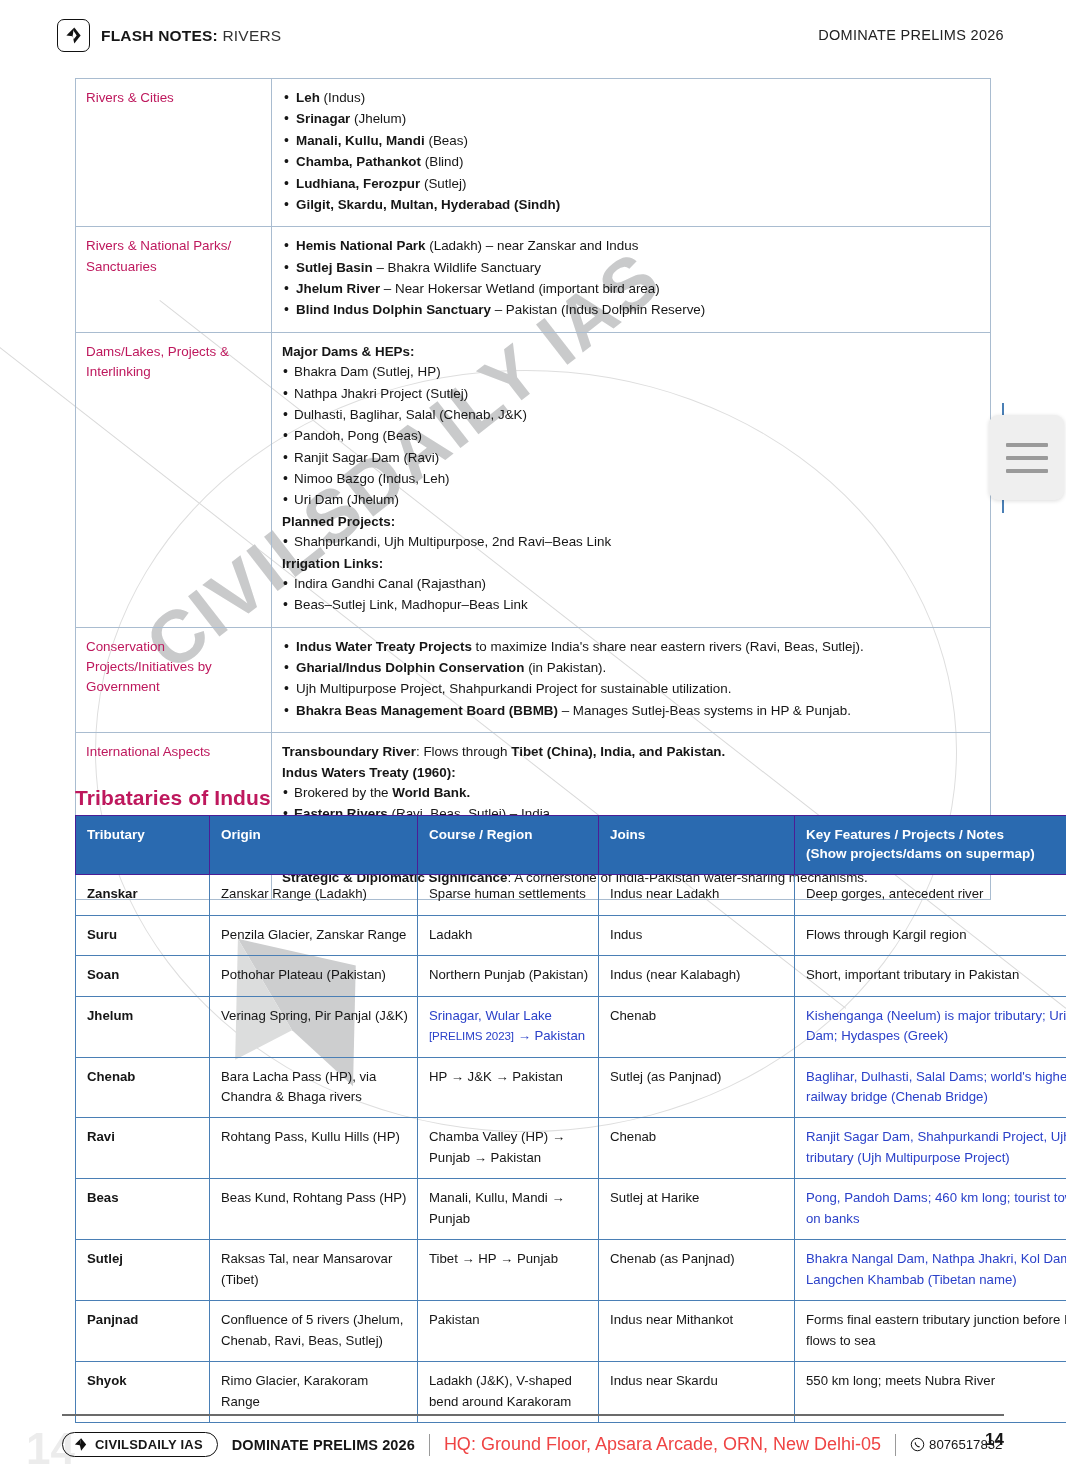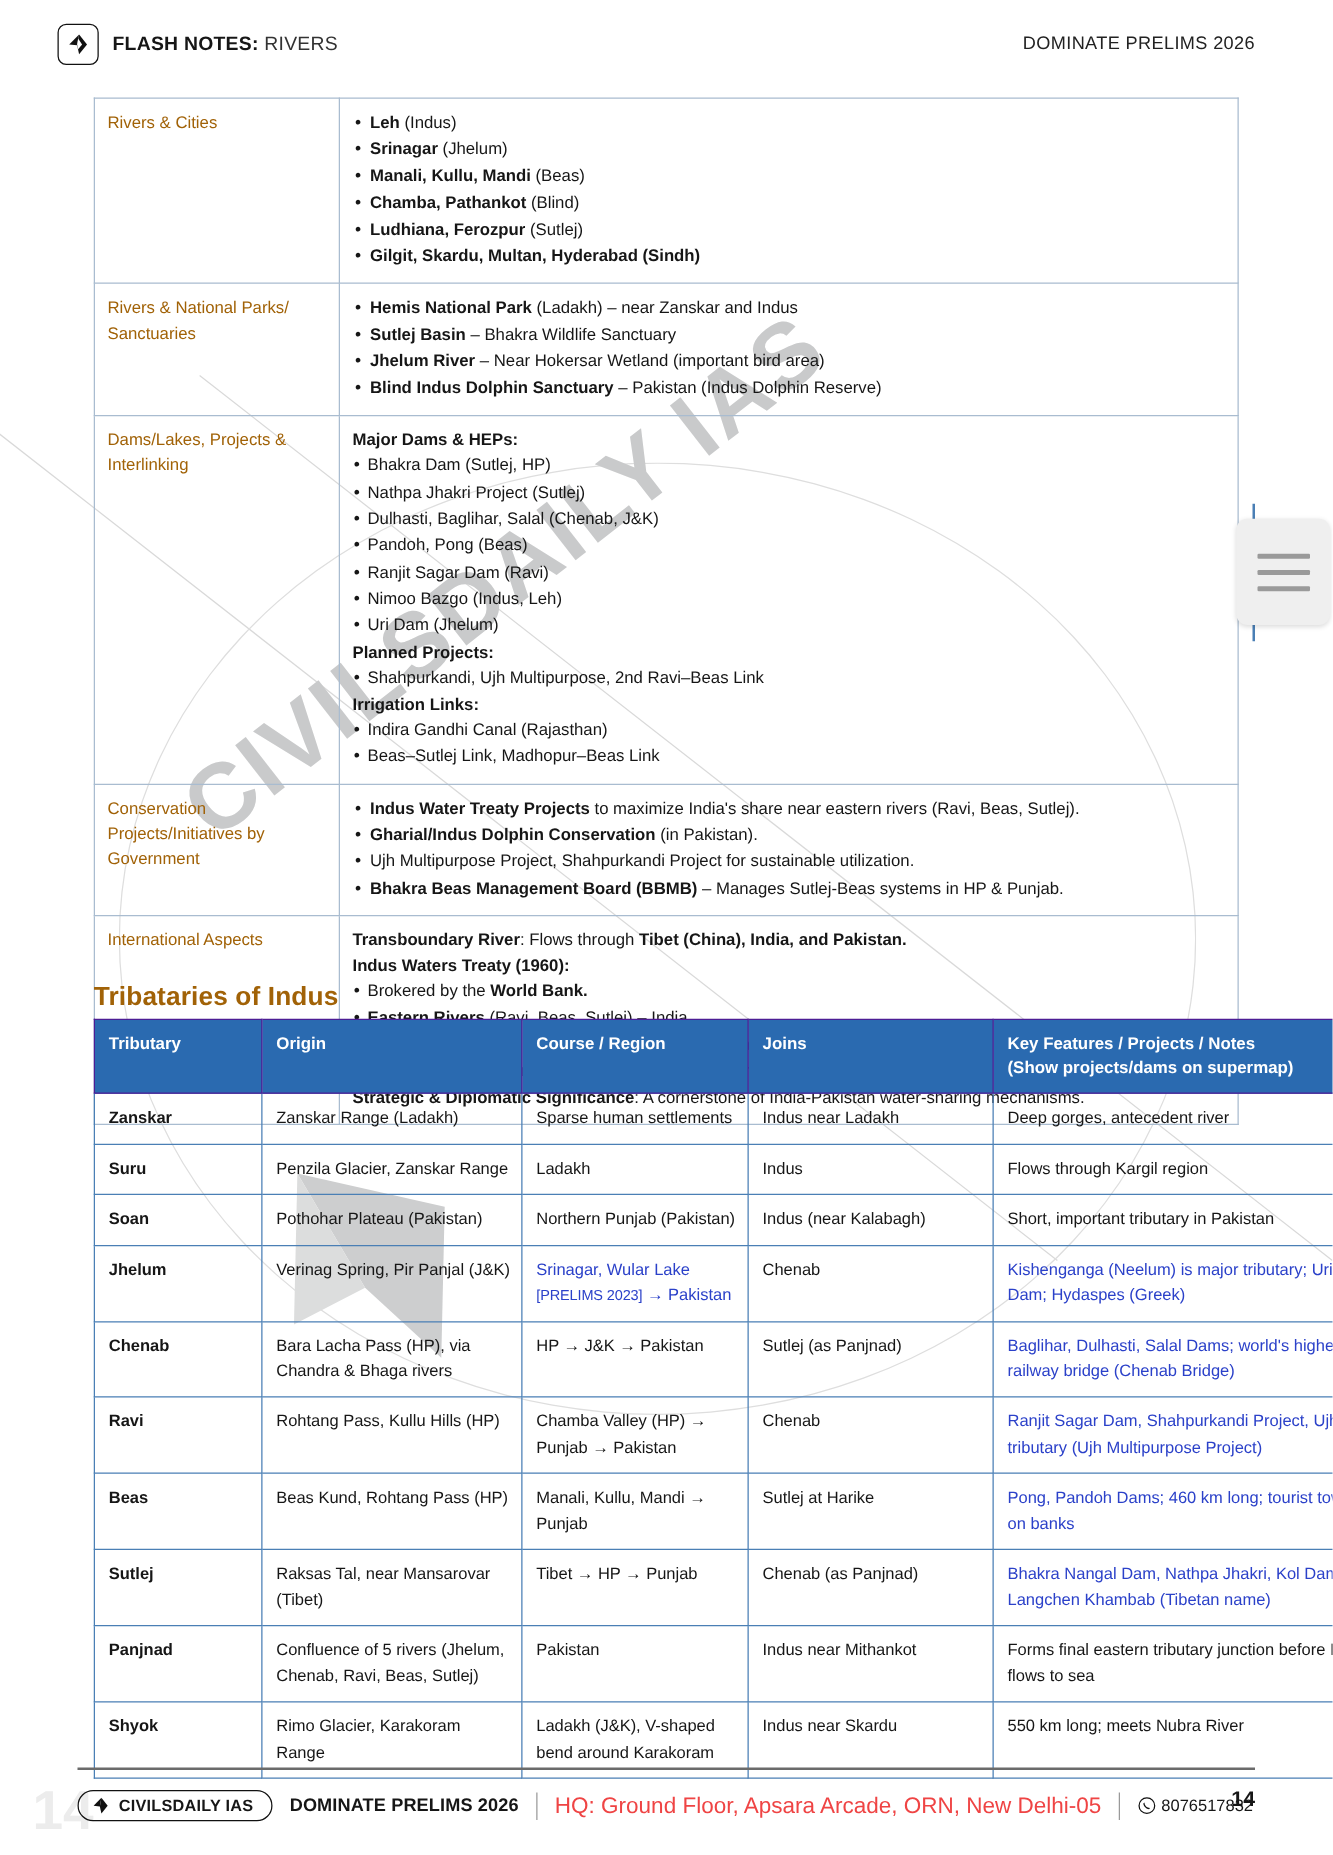--- a/index.html
+++ b/index.html
@@ -55,21 +55,21 @@
     border-radius:50% 50% 50% 50%;
     clip-path: inset(0 0 0 0);
   }
 
   
   .hdr{
     position:absolute; left:0; top:0; width:1066px; height:72px;
     z-index:3;
   }
   .hdr-left{
-    position:absolute;left:46px;top:19px;
+    position:absolute;left:57px;top:19px;
     display:flex;align-items:center;gap:11px;
   }
   .logo-box{
     width:31px;height:31px;border:1.6px solid #111;border-radius:7px;
     display:flex;align-items:center;justify-content:center;background:#fff;
   }
   .hdr-title{
     font-size:15.5px;letter-spacing:.2px;white-space:nowrap;
   }
   .hdr-title b{font-weight:700;}
@@ -89,38 +89,38 @@
   .tbl1 td{
     border:1px solid #a9bcd0;
     vertical-align:top;
     padding:9px 10px 10px 10px;
     font-size:13.4px;
     line-height:1.52;
   }
   .tbl1 td.lbl{
     width:175px;
     font-size:13.4px;
-    color:#a16207;
+    color:#be185d;
   }
   .tbl1 ul{margin:0;padding:0;list-style:none;}
   .tbl1 li{
     position:relative;padding-left:14px;margin:0 0 1px 0;
   }
   .tbl1 li:before{
     content:"•";position:absolute;left:2px;top:-1px;font-size:14px;
   }
   .tbl1 li.tight{padding-left:12px;}
   .tbl1 li.tight:before{left:1px;}
   b{font-weight:700;}
   .sub-head{font-weight:700;margin:0;}
 
   
   .sec-title{
     position:absolute;left:75px;top:786px;
-    font-size:21px;font-weight:700;color:#a16207;
+    font-size:21px;font-weight:700;color:#be185d;
     letter-spacing:.1px;
     z-index:2;
   }
 
   
   .tbl2{
     position:absolute;left:75px;top:815px;width:927px;
     border-collapse:collapse;
     z-index:2;
     table-layout:fixed;

